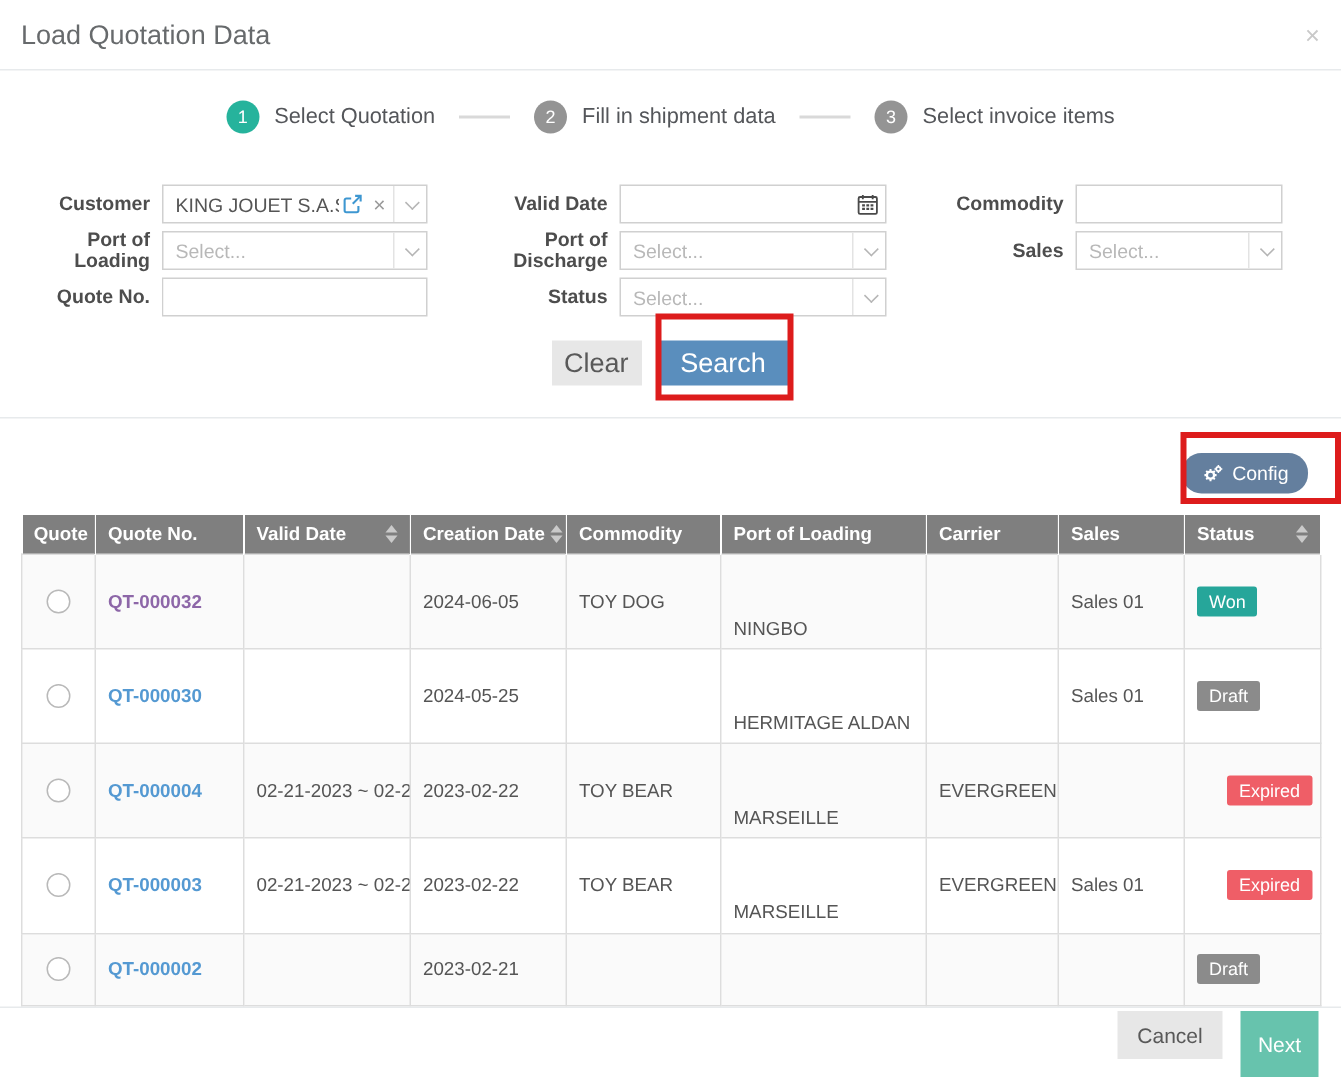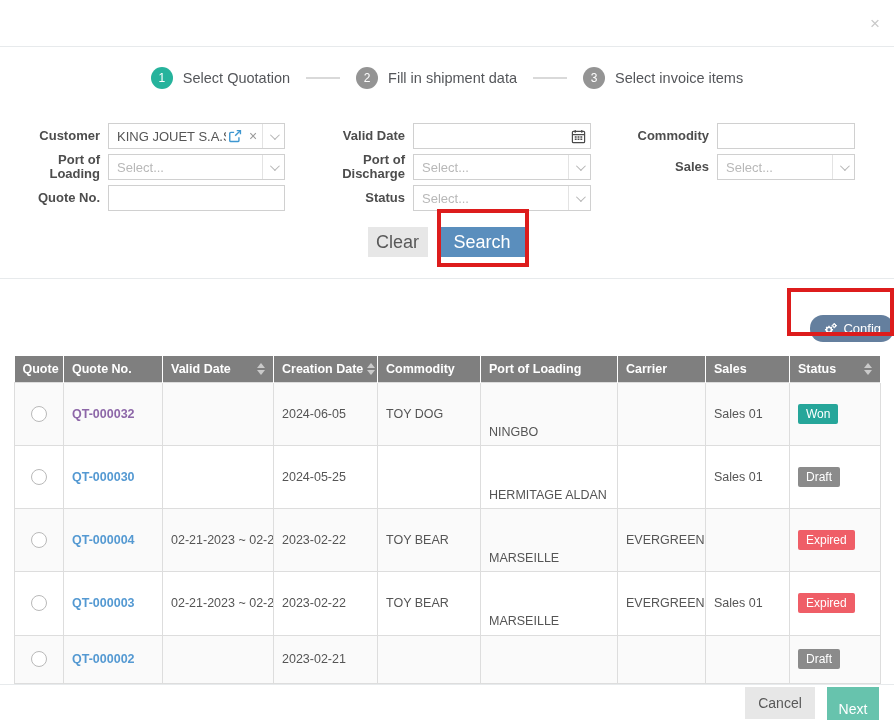--- a/index.html
+++ b/index.html
@@ -46,21 +46,21 @@
 
   
   .action-row { margin-top:16px; display:flex; justify-content:center; gap:10px; flex:0 0 auto; }
   .btn { border:none; font-family:"Liberation Sans",sans-serif; font-size:18px; cursor:pointer; }
   .btn-clear { width:60px; height:30px; background:#e7e7e7; color:#595959; }
   .btn-search { width:89px; height:30px; background:#5a8ebd; color:#fff; }
 
   .section-divider { margin-top:21px; border-top:1px solid #e7eaec; flex:0 0 auto; }
 
   
-  .config-row { margin-top:36px; height:27px; display:flex; justify-content:flex-end; padding-right:0; flex:0 0 auto; }
+  .config-row { margin-top:23px; height:27px; display:flex; justify-content:flex-end; padding-right:22px; flex:0 0 auto; }
   .btn-config { height:27px; padding:0 13px; border-radius:13px; background:#647f9e; color:#fff; display:flex; align-items:center; gap:5px; font-size:13px; }
 
   
   .grid-wrap { margin:14px 14px 0 14px; flex:0 0 auto; }
   table.grid { border-collapse:collapse; table-layout:fixed; width:866px; font-size:12.5px; }
   table.grid th { background:#7f7f7f; color:#fff; font-weight:700; text-align:left; padding:6px 8px; border-right:1px solid rgba(255,255,255,0.22); white-space:nowrap; overflow:hidden; }
   table.grid th .th-inner { display:flex; align-items:center; justify-content:space-between; }
   table.grid td { border:1px solid #ddd; padding:4px 8px; color:#555; vertical-align:middle; white-space:nowrap; overflow:hidden; }
   table.grid tr.data-row:nth-child(odd) td { background:#fafafa; }
   td.cell-pol, td.cell-carrier { white-space:normal; }
@@ -68,40 +68,41 @@
   .sort-icon { display:inline-flex; flex-direction:column; gap:2px; margin-left:4px; }
   .sort-icon i { display:block; width:0; height:0; border-left:4px solid transparent; border-right:4px solid transparent; }
   .sort-icon .up { border-bottom:5px solid #cacaca; }
   .sort-icon .dn { border-top:5px solid #cacaca; }
   .radio { appearance:none; -webkit-appearance:none; width:16px; height:16px; border:1px solid #b9b9b9; border-radius:50%; background:#fff; cursor:pointer; display:block; margin:2px auto; }
   a.quote-link { color:#5499d2; text-decoration:none; font-weight:700; cursor:pointer; }
   a.quote-link.visited { color:#8d67a8; }
   .badge { display:inline-block; padding:3px 8px; border-radius:2px; color:#fff; font-size:12px; }
   .badge[data-status="Won"] { background:#26a69a; }
   .badge[data-status="Draft"] { background:#8b8b8b; }
-  .badge[data-status="Expired"] { background:#ef5e67; }
+  .badge[data-status="Expired"] { background:#ef5e67;margin-left:20px; }
 
   
   .modal-footer { margin-top:auto; border-top:1px solid #e7eaec; padding:2px 15px 17px 15px; display:flex; justify-content:flex-end; gap:12px; flex:0 0 auto; }
   .btn-cancel { width:70px; height:32px; background:#e7e7e7; color:#595959; font-size:14px; }
   .btn-next { width:52px; height:44px; background:#67c3ad; color:#fff; font-size:14px; }
 
   
   .annotation { position:absolute; border:4px solid #dd1c1c; pointer-events:none; }
   .ann-search { left:437px; top:209px; width:92px; height:58px; }
   .ann-config { left:787px; top:288px; width:107px; height:48px; }
 
   svg { display:block; }
 </style>
 </head>
 <body>
 
 <div class="modal">
 
   <div class="modal-header">
+    <div class="modal-title">Load Quotation Data</div>
     <div class="close-x">×</div>
   </div>
 
   <div class="stepper">
     <div class="step active">
       <div class="step-circle">1</div>
       <div class="step-label">Select Quotation</div>
     </div>
     <div class="step-connector"></div>
     <div class="step">

